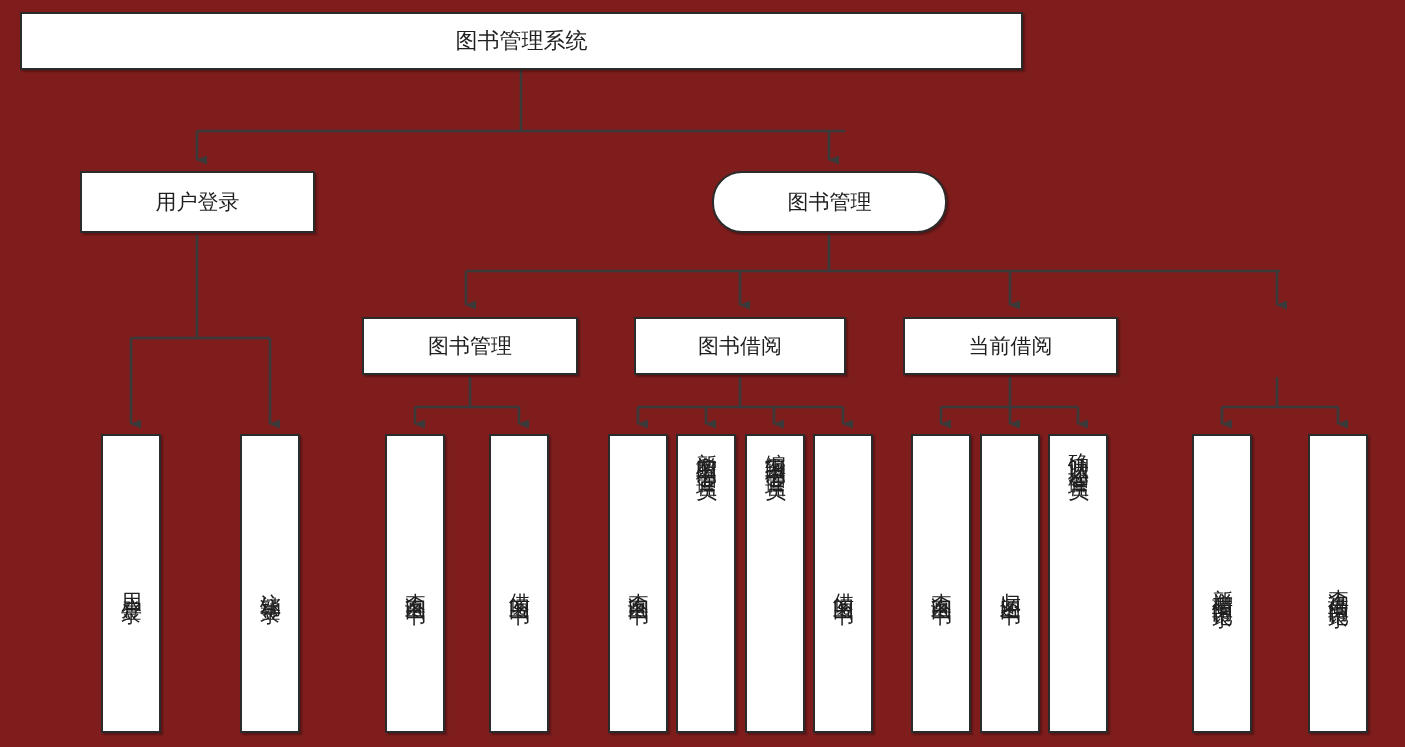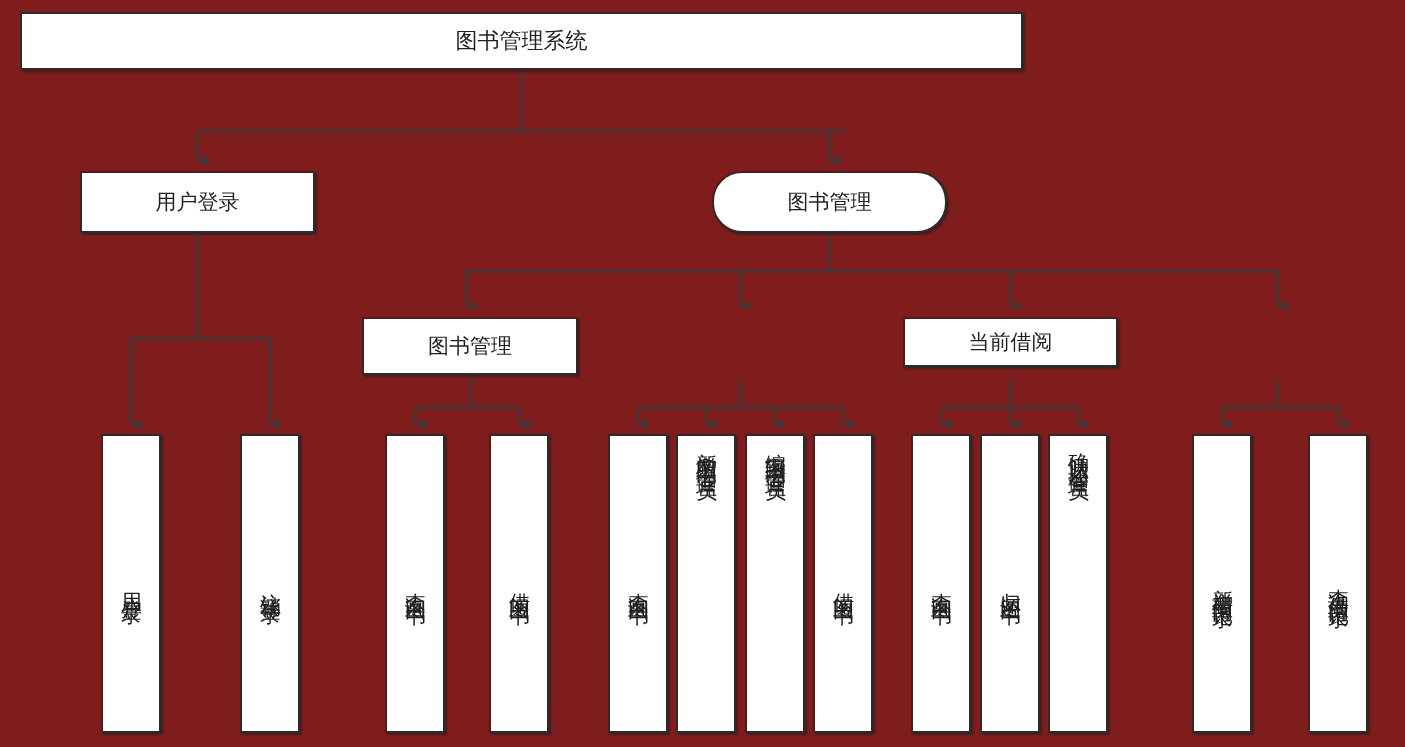--- a/index.html
+++ b/index.html
@@ -145,22 +145,25 @@
   </div>
 
   <div class="node horiz" style="left:712px; top:171px; width:235px; height:62px;border-radius:30px;">
     <span class="label">图书管理</span>
   </div>
 
   <div class="node horiz" style="left:362px; top:317px; width:216px; height:58px;">
     <span class="label">图书管理</span>
   </div>
 
-
-  <div class="node horiz" style="left:903px; top:317px; width:215px; height:50px;">
+  <div class="node horiz" style="left:634px; top:317px; width:212px; height:58px;">
+    <span class="label">图书借阅</span>
+  </div>
+
+  <div class="node horiz" style="left:903px; top:317px; width:215px; height:58px;">
     <span class="label">当前借阅</span>
   </div>
 
 
   <div class="node vert center" style="left:101px; top:434px; width:60px; height:299px;">
     <span class="label">用户登录</span>
   </div>
 
   <div class="node vert center" style="left:240px; top:434px; width:60px; height:299px;">
     <span class="label">注销登录</span>

